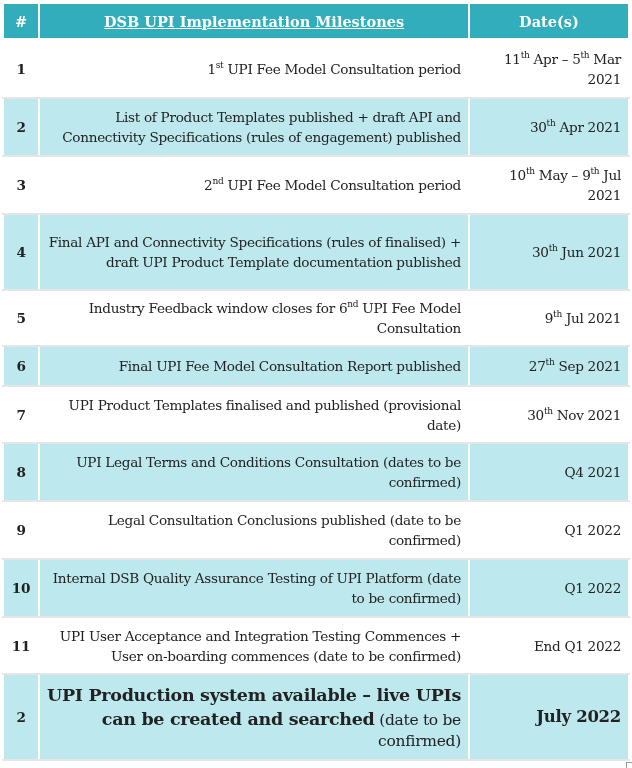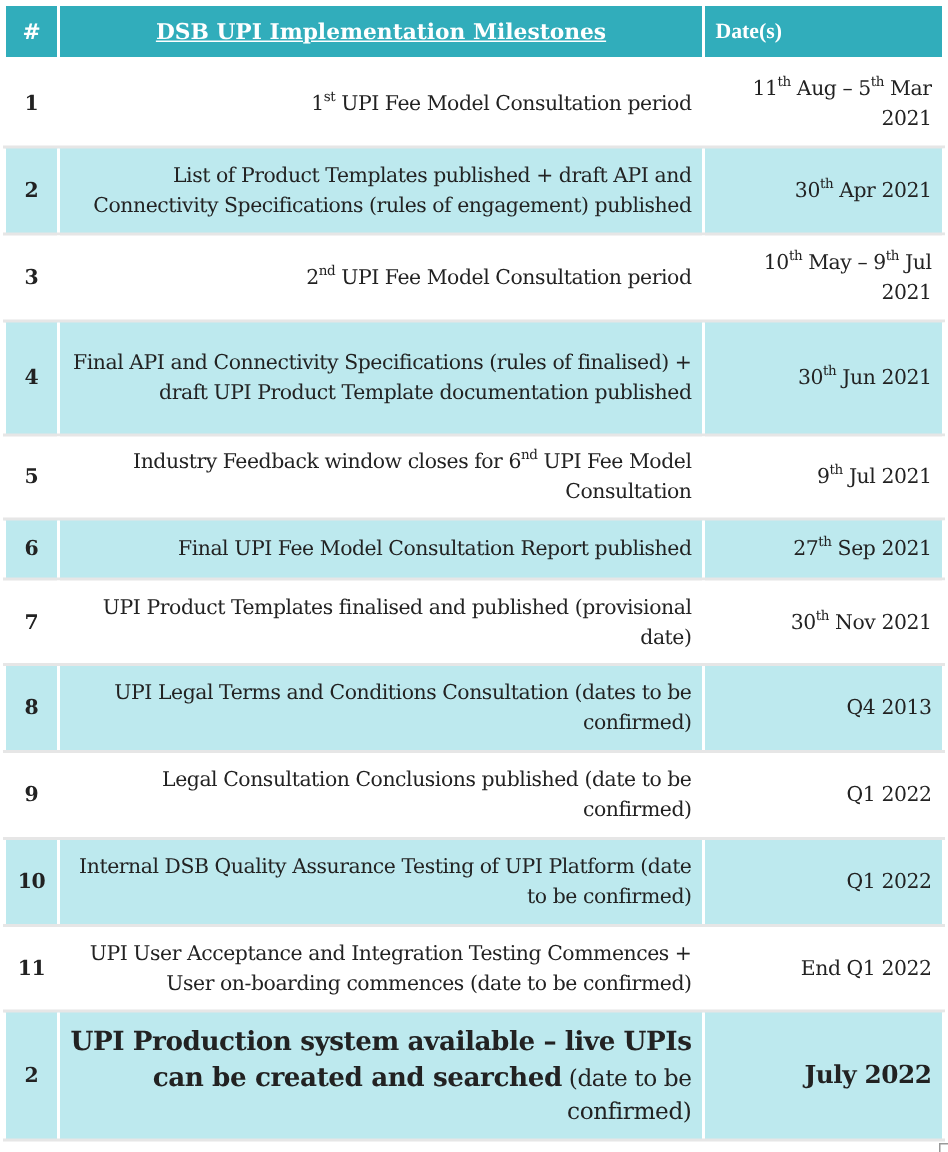--- a/index.html
+++ b/index.html
@@ -4,21 +4,21 @@
 <style>
   html, body { margin:0; padding:0; background:#ffffff; }
   body { width:632px; height:768px; position:relative; overflow:hidden;
          font-family:"DejaVu Serif","Liberation Serif",serif; color:#222; }
   table { position:absolute; left:2px; top:2px; width:626px; border-collapse:collapse; table-layout:fixed; }
   col.c1 { width:36px; } col.c2 { width:430px; } col.c3 { width:160px; }
   td, th { padding:0 7px; vertical-align:middle; border:2px solid #ffffff; }
   th { background:#31adbb; color:#ffffff; font-weight:bold; font-size:14.5px; height:34px; }
   th.num { text-align:center; }
   th.title { text-align:center;text-decoration:underline; }
-  th.date { text-align:left;font-family:Liberation Serif, serif; }
+  th.date { text-align:center; }
   td { font-size:13.6px; line-height:20px; letter-spacing:-0.3px;text-align:right; }
   td.num { text-align:center; font-weight:bold; padding:0; }
   td.date { text-align:right; }
   tr.odd td { background:#ffffff; border-right:1.5px solid #dcdcdc; }
   tr.odd td.date { border-right:2px solid #fff; }
   tr.even td { background:#bde9ee; }
   tr.odd td, tr.even td { border-bottom:2px solid #e6e6e6; }
   sup { font-size:9px; vertical-align:6px; line-height:0; }
   .big { font-size:17.5px; font-weight:bold; line-height:24px; }
   .bigdate { font-size:16.5px; font-weight:bold;margin-top:20px; }
@@ -37,21 +37,21 @@
     <tr>
       <th class="num">#</th>
       <th class="title">DSB UPI Implementation Milestones</th>
       <th class="date">Date(s)</th>
     </tr>
   </thead>
   <tbody>
     <tr class="odd" style="height:59px">
       <td class="num">1</td>
       <td><span>1</span><sup>st</sup><span> UPI Fee Model Consultation period</span></td>
-      <td class="date"><span>11</span><sup>th</sup><span> Aug – 5</span><sup>th</sup><span> Mar 2021</span></td>
+      <td class="date"><span>11</span><sup>th</sup><span> Apr – 5</span><sup>th</sup><span> Mar 2021</span></td>
     </tr>
     <tr class="even" style="height:58px">
       <td class="num">2</td>
       <td>List of Product Templates published + draft API and Connectivity Specifications (rules of engagement) published</td>
       <td class="date"><span>30</span><sup>th</sup><span> Apr 2021</span></td>
     </tr>
     <tr class="odd" style="height:58px">
       <td class="num">3</td>
       <td><span>2</span><sup>nd</sup><span> UPI Fee Model Consultation period</span></td>
       <td class="date"><span>10</span><sup>th</sup><span> May – 9</span><sup>th</sup><span> Jul 2021</span></td>
@@ -72,21 +72,21 @@
       <td class="date"><span>27</span><sup>th</sup><span> Sep 2021</span></td>
     </tr>
     <tr class="odd" style="height:57px">
       <td class="num">7</td>
       <td>UPI Product Templates finalised and published (provisional date)</td>
       <td class="date"><span>30</span><sup>th</sup><span> Nov 2021</span></td>
     </tr>
     <tr class="even" style="height:58px">
       <td class="num">8</td>
       <td>UPI Legal Terms and Conditions Consultation (dates to be confirmed)</td>
-      <td class="date">Q4 2013</td>
+      <td class="date">Q4 2021</td>
     </tr>
     <tr class="odd" style="height:58px">
       <td class="num">9</td>
       <td>Legal Consultation Conclusions published (date to be confirmed)</td>
       <td class="date">Q1 2022</td>
     </tr>
     <tr class="even" style="height:58px">
       <td class="num">10</td>
       <td>Internal DSB Quality Assurance Testing of UPI Platform (date to be confirmed)</td>
       <td class="date">Q1 2022</td>

